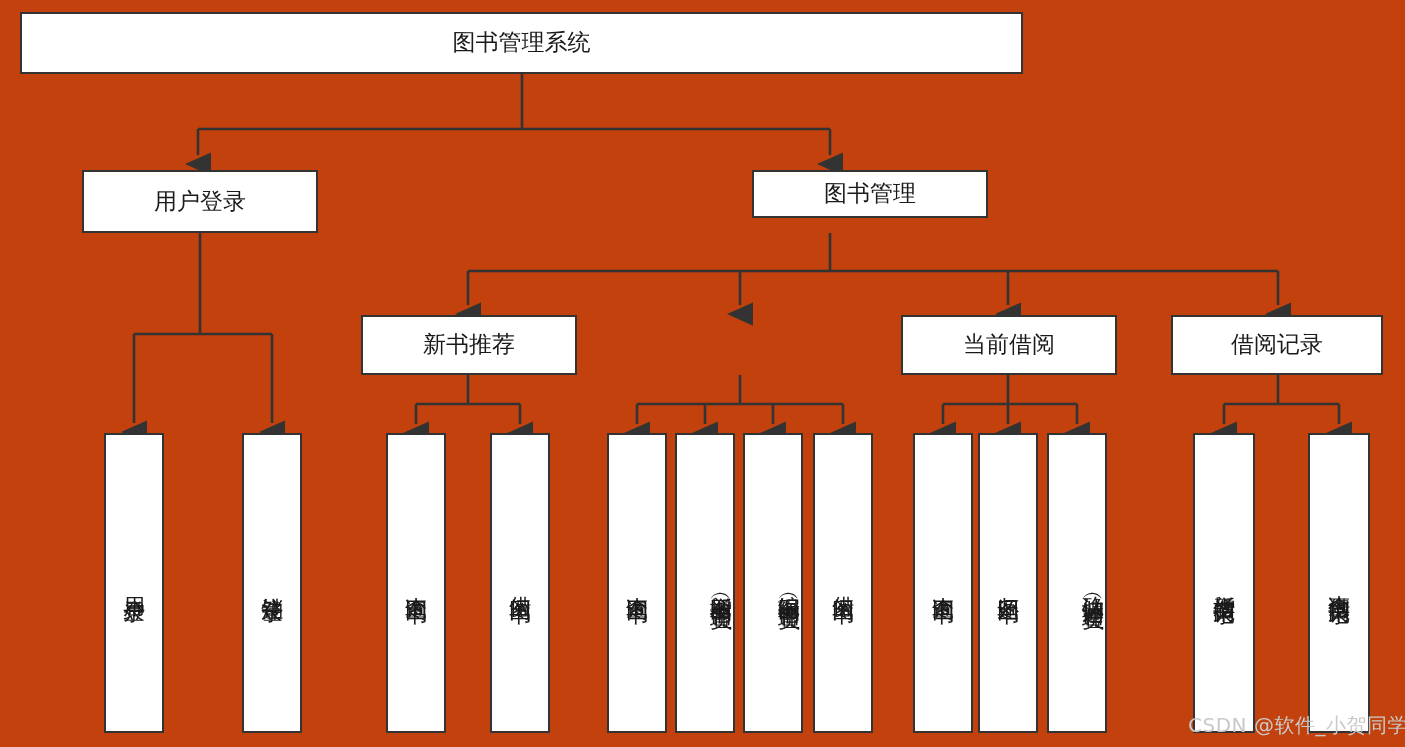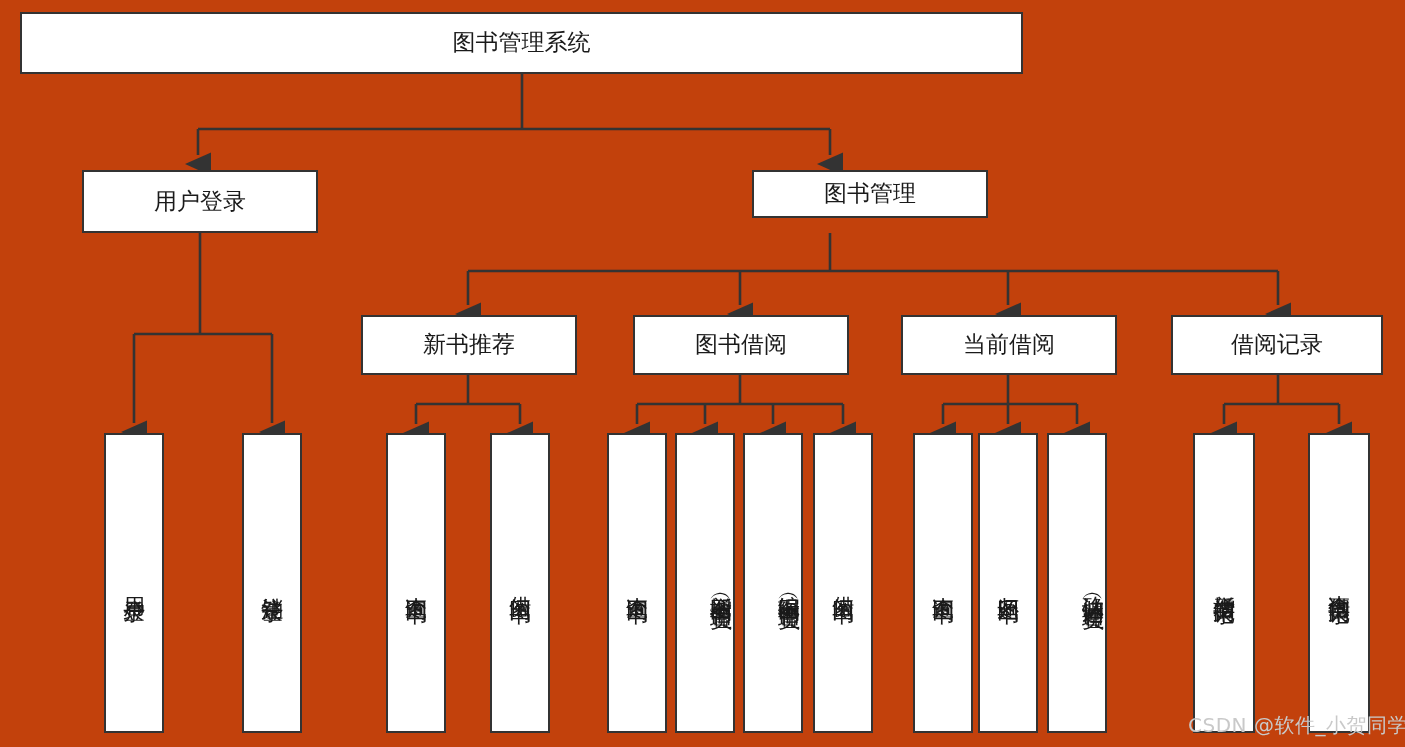--- a/index.html
+++ b/index.html
@@ -127,23 +127,20 @@
   <div class="node h" style="left:82px; top:170px; width:236px; height:63px;">
     <span>用户登录</span>
   </div>
   <div class="node h" style="left:712px; top:170px; width:236px; height:48px;margin-left:40px;">
     <span>图书管理</span>
   </div>
 
   <div class="node h" style="left:361px; top:315px; width:216px; height:60px;">
     <span>新书推荐</span>
   </div>
-  <div class="node h" style="left:633px; top:315px; width:216px; height:60px;">
-    <span>图书借阅</span>
-  </div>
   <div class="node h" style="left:901px; top:315px; width:216px; height:60px;align-items:center;">
     <span>当前借阅</span>
   </div>
   <div class="node h" style="left:1171px; top:315px; width:212px; height:60px;">
     <span>借阅记录</span>
   </div>
 
   <div class="node v mid" style="left:104px; top:433px; width:60px; height:300px;">
     <span>用户登录</span>
   </div>

